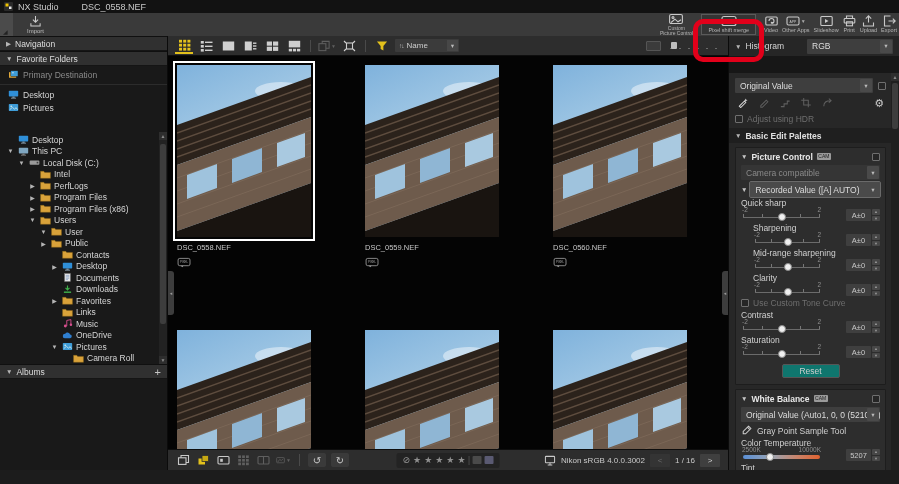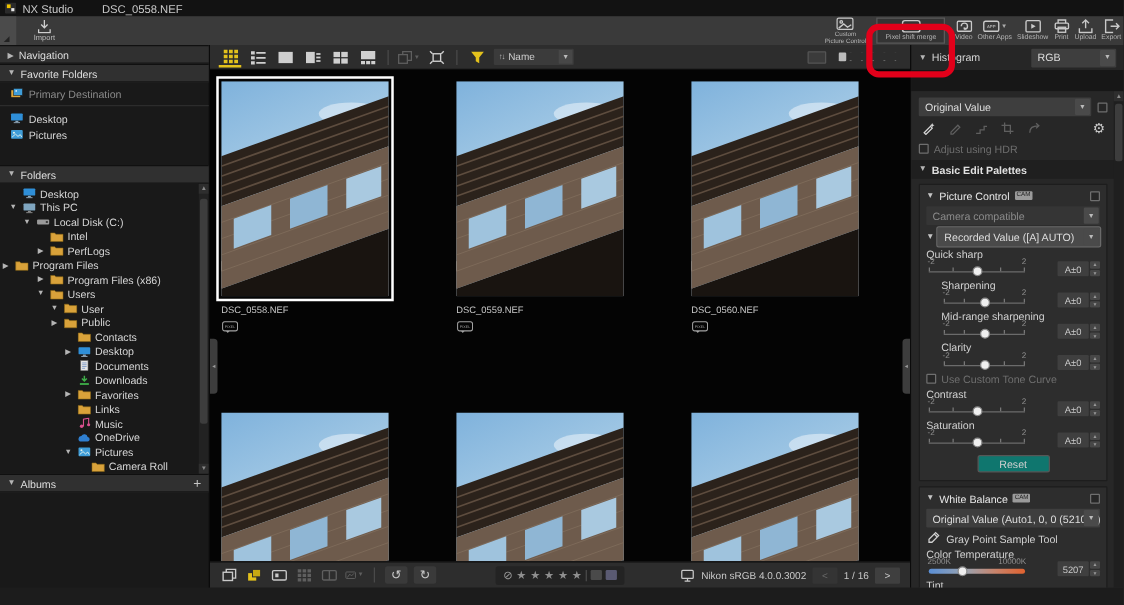--- a/index.html
+++ b/index.html
@@ -111,21 +111,21 @@
   .toolsrow .gear { margin-left:auto; font-size:11px; color:#c9c9c9; line-height:1; }
   .toolsrow .ti { color:#5f5f5f; }
   .toolsrow .ti.on { color:#d6d6d6; }
   .cbrow { display:flex; align-items:center; gap:4px; height:12px; color:#6e6e6e; font-size:8.5px; }
   .band { height:15px; background:#1f1f1f; display:flex; align-items:center; gap:4px; padding:0 6px; margin:3px -13px 2px -6px; color:#e0e0e0; font-weight:bold; font-size:8.5px; }
   .band .tri { font-size:6.5px; color:#b5b5b5; font-weight:normal; }
 
   .grp { background:#2d2d2d; border:1px solid #1d1d1d; border-radius:1px; margin:4px 0; padding:2px 5px 5px; }
   .ghead { display:flex; align-items:center; gap:4px; height:13px; }
   .ghead .tri { font-size:6.5px; color:#c5c5c5; }
-  .ghead .gtitle { font-weight:normal; font-size:8.5px; color:#e8e8e8; }
+  .ghead .gtitle { font-weight:bold; font-size:8.5px; color:#e8e8e8; }
   .badge { font-size:5px; background:#9a9a9a; color:#1d1d1d; padding:0 1.5px; border-radius:1px; line-height:7px; }
   .sp { flex:1; }
   .grp .dd { margin:2px 0; }
   .subrow { display:flex; align-items:center; gap:3px; margin:2px 0; }
   .subrow .tri { font-size:6.5px; color:#c5c5c5; }
   .subrow .dd { flex:1; margin:0; }
 
   .sl { margin-top:2px; }
   .sl.ind { padding-left:12px; }
   .sl .lab { height:9px; font-size:8.5px; line-height:9px; color:#d0d0d0; }
@@ -311,24 +311,20 @@
             <span class="ic ">
               <svg width="11" height="9" viewBox="0 0 12 10">
                 <rect x="0.8" y="1.2" width="10.4" height="7.6" rx="0.8" fill="#3f9dd8"></rect>
                 <circle cx="3.4" cy="3.6" r="0.9" fill="#e8f4ec"></circle>
                 <path d="M1.8,7.4 L4.8,4.8 L7,6.8 L9,5.2 L10.4,7.4" stroke="#e8f4ec" stroke-width="0.8" fill="none"></path>
               </svg>
             </span>
             <span>Pictures</span>
           </div>
         </div>
-      <div class="sec-h">
-          <span class="tri">▼</span>
-          <span>Folders</span>
-        </div>
       <div class="tree" id="tree">
           <div class="trow" style="padding-left:6px">
        <span class="arrow"></span>
        <span class="ic ">
               <svg width="11" height="9" viewBox="0 0 12 10">
                 <rect x="0.8" y="0.8" width="10.4" height="6.4" rx="0.8" fill="#2f8fd8"></rect>
                 <rect x="4.7" y="7.4" width="2.6" height="1.2" fill="#8fa6b8"></rect>
                 <rect x="3.2" y="8.6" width="5.6" height="0.9" fill="#8fa6b8"></rect>
               </svg>
             </span>
@@ -366,21 +362,21 @@
      </div>
           <div class="trow" style="padding-left:28px">
        <span class="arrow">▶</span>
        <span class="ic ">
               <svg width="11" height="9" viewBox="0 0 12 10">
                 <path d="M0.5,1.5 h3.6 l1,1.2 h6.4 v6.5 h-11 z" fill="#d9a23a" stroke="#8a6516" stroke-width="0.5"></path>
               </svg>
             </span>
             <span>PerfLogs</span>
      </div>
-          <div class="trow" style="">
+          <div class="trow" style="padding-left:28px">
        <span class="arrow">▶</span>
        <span class="ic ">
               <svg width="11" height="9" viewBox="0 0 12 10">
                 <path d="M0.5,1.5 h3.6 l1,1.2 h6.4 v6.5 h-11 z" fill="#d9a23a" stroke="#8a6516" stroke-width="0.5"></path>
               </svg>
             </span>
             <span>Program Files</span>
      </div>
           <div class="trow" style="padding-left:28px">
        <span class="arrow">▶</span>
@@ -851,21 +847,21 @@
      <span>1 / 16</span>
      <span class="navbox">&gt;</span>
    </div>
         </div>
     </div>
 
     <div class="rightpanel">
       <div class="histrow">
         <span class="tri">▼</span>
         <span>Histogram</span>
-        <div class="dd" style="width:68px;margin-left:auto;">
+        <div class="dd" style="width:86px;margin-left:auto;">
           <span>RGB</span>
             <span class="arr">▼</span>
         </div>
       </div>
       <div class="tabs" id="tabs">
           <div class="tab active">Adjustments</div>
           <div class="tab ">Info</div>
           <div class="tab ">XMP/IPTC</div>
         </div>
       <div class="pcontent" id="pcontent">

